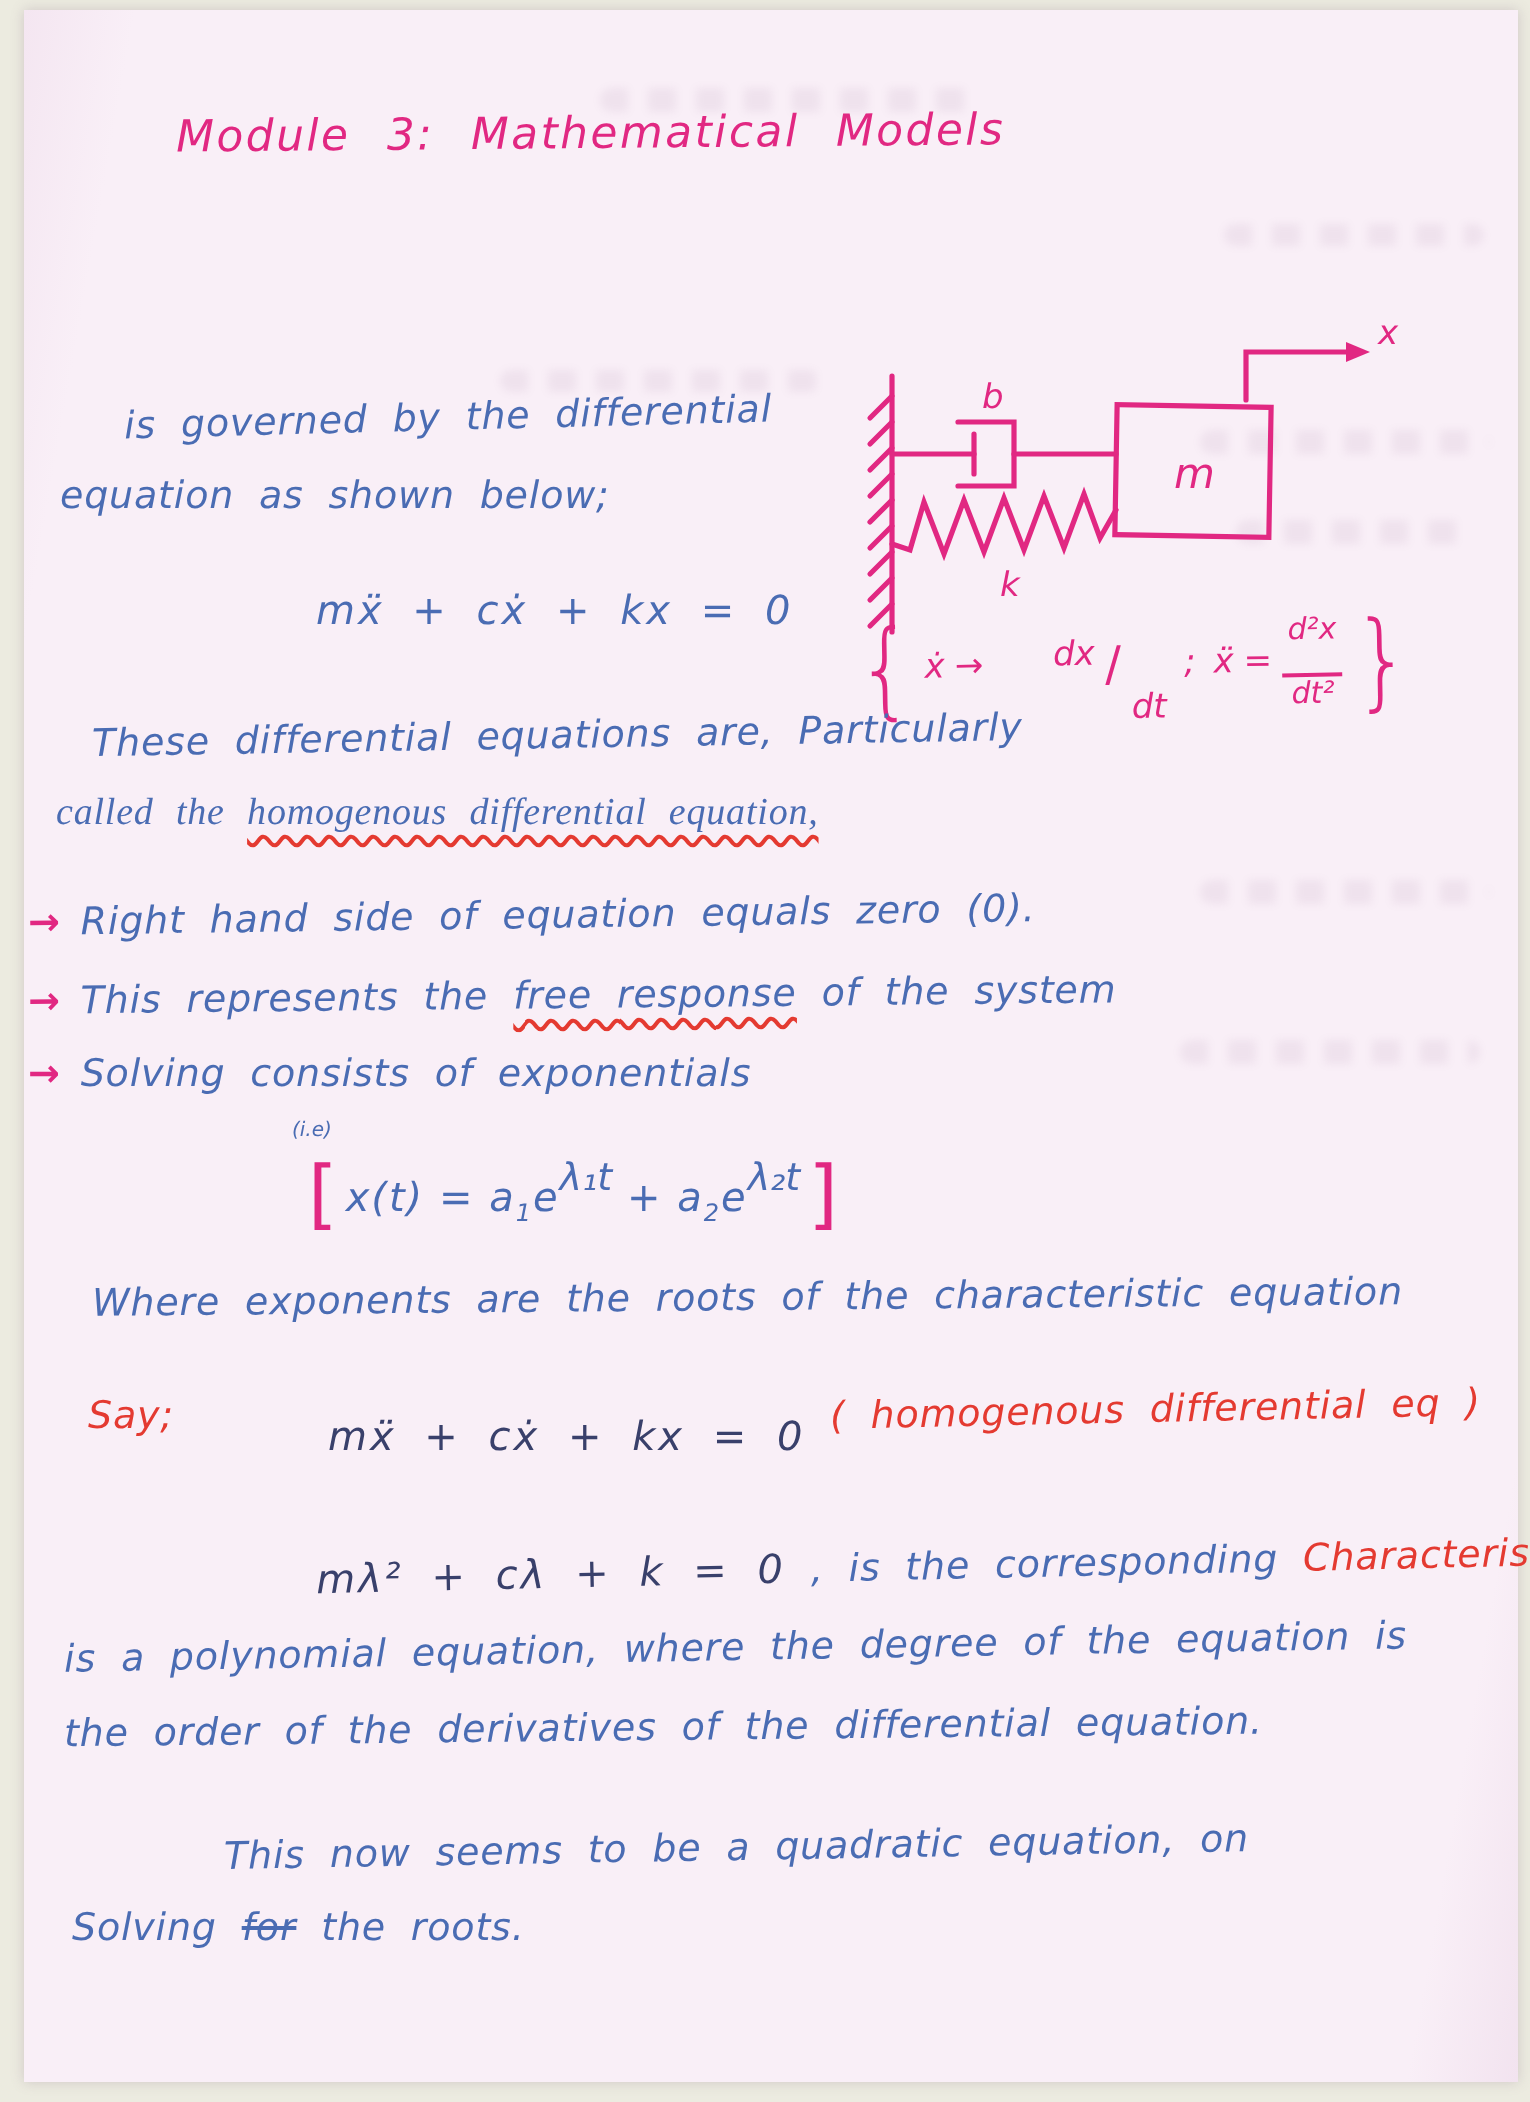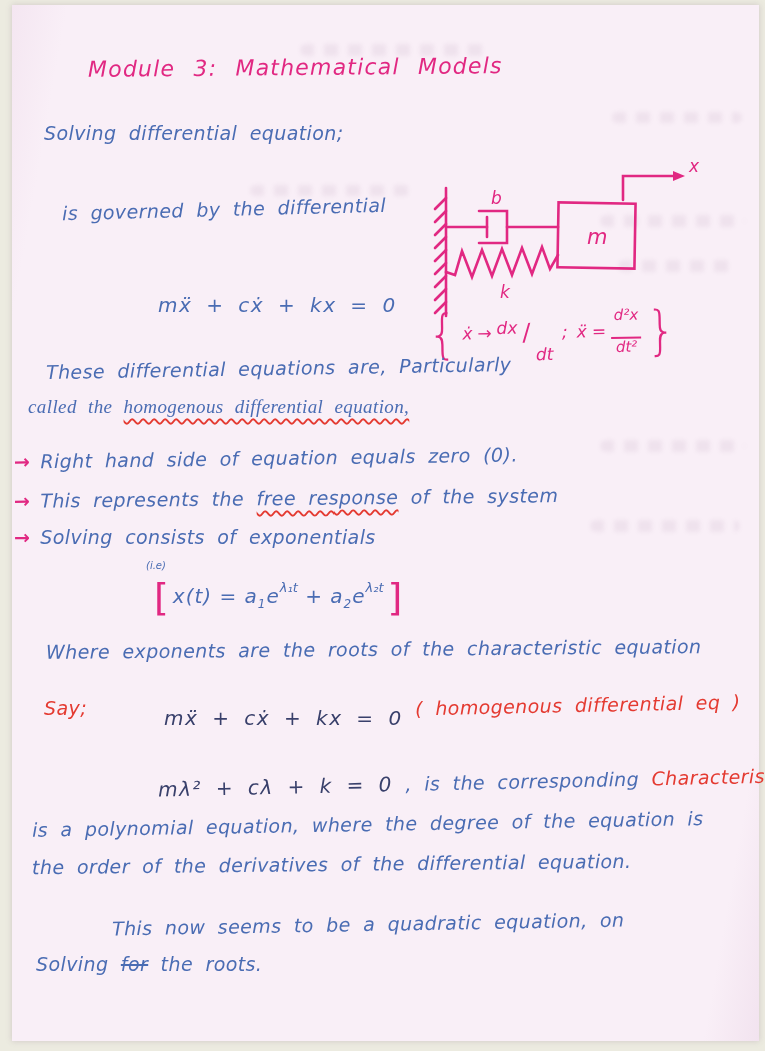--- a/index.html
+++ b/index.html
@@ -22,27 +22,27 @@
   .wavy-red { text-decoration-line:underline; text-decoration-style:wavy;
               text-decoration-color:var(--red); text-decoration-thickness:2px; text-underline-offset:5px; }
   .strike { text-decoration:line-through; text-decoration-thickness:2px; }
   .bullet-arrow { color:var(--magenta); font-weight:bold; font-style:normal; margin-right:10px; }
   
   .note { position:absolute; left:428px; top:308px; display:flex; align-items:center;
           color:var(--magenta); font-style:italic; font-size:17px; gap:5px; }
   .brace { font-size:46px; font-weight:300; line-height:1; transform:scaleY(1.15); font-style:normal; }
   .frac-stack { display:inline-flex; flex-direction:column; align-items:center; line-height:1.1; font-size:15px; }
   .frac-stack .num { border-bottom:2px solid var(--magenta); padding:0 3px 13px; }
-  .slant-num { position:relative; top:-5px; }
+  .slant-num { position:relative; top:-5px;margin-left:30px; }
   .slant-den { position:relative; top:22px; }
   
   .sol { position:absolute; left:150px; top:578px; display:flex; align-items:center; }
   .sol .bracket { color:var(--magenta); font-size:38px; font-weight:400; line-height:1; font-style:normal; padding:0 4px; }
   .sol .body { color:var(--blue); font-style:italic; font-size:20px; letter-spacing:1px; }
-  sub { font-size:12px; } sup { font-size:13px; position:relative; top:-3px; letter-spacing:0;text-align:right; }
+  sub { font-size:12px; } sup { font-size:19px; position:relative; top:-3px; letter-spacing:0;text-align:right; }
   .ie { position:absolute; left:146px; top:560px; font-size:10px; color:var(--blue); font-style:italic; }
   
   .smudge { position:absolute; filter:blur(2px); opacity:.18; border-radius:6px;
             background:repeating-linear-gradient(90deg, rgba(150,110,150,.55) 0 14px, transparent 14px 24px); }
   svg text { font-family:"DejaVu Sans", sans-serif; font-style:italic; fill:var(--magenta); }
 </style>
 </head>
 <body>
 
 <div class="canvas">
@@ -51,23 +51,23 @@
   <div class="smudge" style="left:300px; top:44px; width:190px; height:12px;"></div>
   <div class="smudge" style="left:612px; top:112px; width:130px; height:11px;"></div>
   <div class="smudge" style="left:600px; top:215px; width:145px; height:12px;"></div>
   <div class="smudge" style="left:618px; top:260px; width:120px; height:12px;"></div>
   <div class="smudge" style="left:250px; top:185px; width:160px; height:11px;"></div>
   <div class="smudge" style="left:600px; top:440px; width:145px; height:12px;"></div>
   <div class="smudge" style="left:590px; top:520px; width:150px; height:12px;"></div>
 
   <div class="line title magenta" style="left:88px; top:55px; transform:rotate(-.5deg);">Module 3: Mathematical Models</div>
 
-  <div class="line" style="left:44px; top:122px;">Solving differential equation;</div>
 
   <div class="line" style="left:62px; top:198px; transform:rotate(-1.5deg);">is governed by the differential</div>
+  <div class="line" style="left:30px; top:237px;">equation as shown below;</div>
 
   <div class="line eq" style="left:158px; top:293px;">mẍ + cẋ + kx  = 0</div>
 
   <svg style="position:absolute; left:425px; top:148px;" width="330" height="175" viewBox="0 0 330 175">
     <g stroke="#e12882" stroke-width="2.6" fill="none" stroke-linecap="round">
 
       <g>
         <path d="M21,40 L21,168"></path>
         <path d="M21,50 L10,61"></path>
           <path d="M21,63 L10,74"></path>

